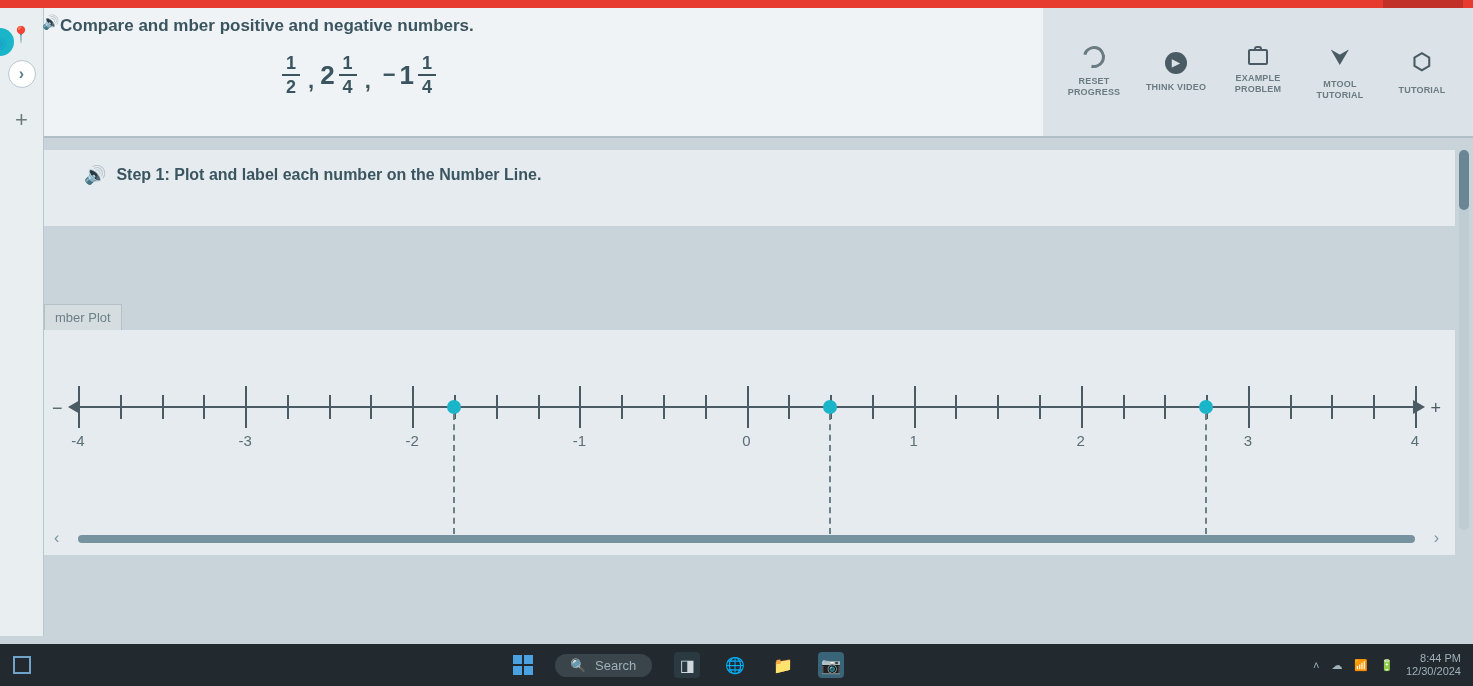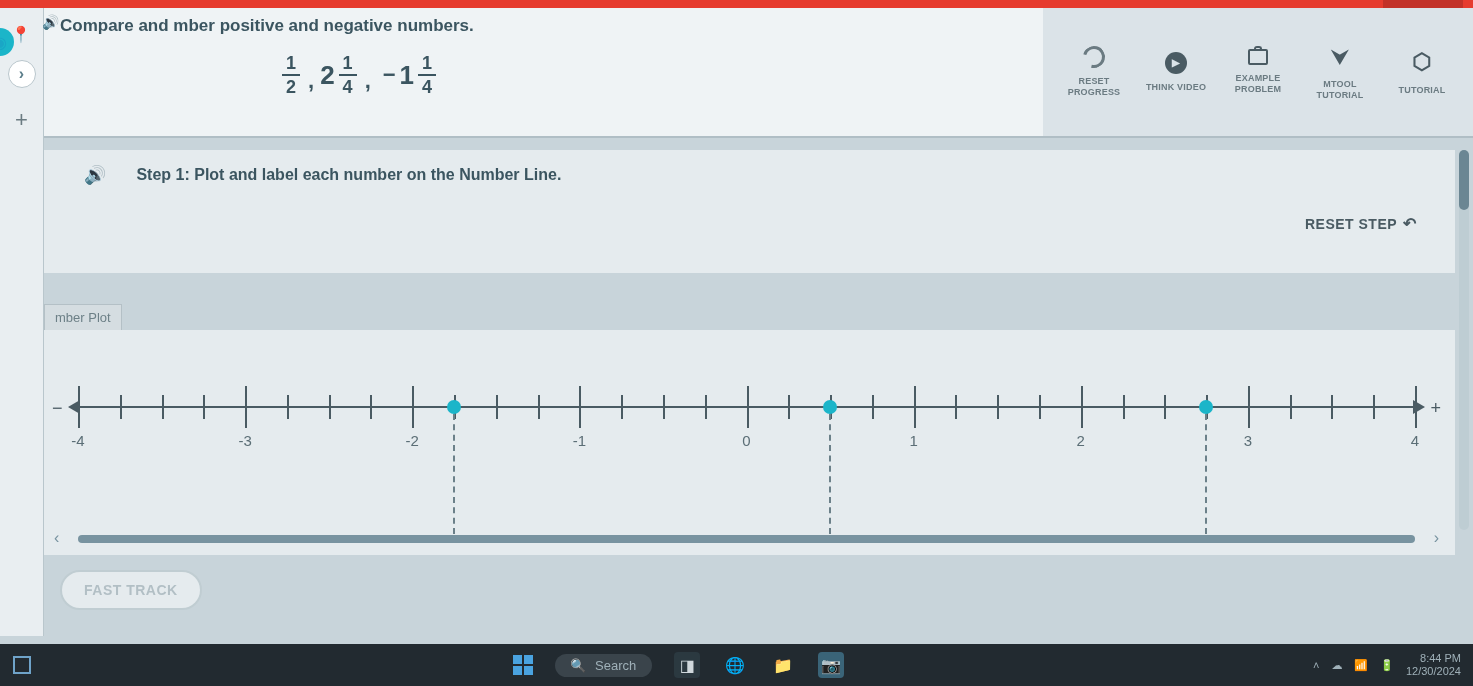--- a/index.html
+++ b/index.html
@@ -34,21 +34,21 @@
   .tool .ticon { width:28px; height:28px; margin-bottom:8px; display:flex; align-items:center; justify-content:center; font-size:20px; color:#4a5b63; }
   .tool .ticon.circ { border:3px solid #6b7b82; border-radius:50%; border-left-color:transparent; transform:rotate(-30deg); width:22px; height:22px; }
   .tool .ticon.play { background:#4a5b63; border-radius:50%; color:#dbe3e8; width:22px; height:22px; font-size:10px; }
   .tool .ticon.box2 { border:2px solid #4a5b63; width:20px; height:16px; border-radius:2px; position:relative; }
   .tool .ticon.box2::before { content:''; position:absolute; top:-5px; left:4px; right:4px; height:3px; border:2px solid #4a5b63; border-bottom:none; border-radius:3px 3px 0 0; }
   .tool .ticon.cube { font-size:22px; }
   
   .step-area { position:absolute; top:150px; left:44px; right:18px; background:#e5ebee; padding:14px 20px 40px 40px; }
   .step-row { display:flex; align-items:center; }
   .step-row .spk { font-size:18px; color:#3b5560; margin-right:10px; }
-  .step-row .txt { color:#3b5560; font-size:16px; font-weight:600;margin-left:20px; }
+  .step-row .txt { color:#3b5560; font-size:16px; font-weight:600; }
   .reset { text-align:right; color:#4a5b63; font-size:14px; font-weight:700; letter-spacing:0.5px; margin-top:28px; margin-right:18px; }
   .reset .undo { font-size:16px; margin-left:6px; }
   .browse-tab { position:absolute; left:44px; top:155px; font-size:20px; color:#97a6ad; }
   
   .nline-tab { position:absolute; top:304px; left:44px; background:#d5dde1; padding:5px 10px; font-size:13px; color:#6d8087; border:1px solid #b4c0c6; }
   
   .nline-wrap { position:absolute; top:330px; left:44px; right:18px; height:225px; background:#e5ebee; }
   .nline { position:absolute; top:62px; left:34px; right:40px; height:70px; }
   .axis { position:absolute; top:14px; left:0; right:0; height:2px; background:#4a5b63; }
   .arrow-l { position:absolute; left:-10px; top:8px; width:0; height:0; border-top:7px solid transparent; border-bottom:7px solid transparent; border-right:12px solid #4a5b63; }
@@ -150,23 +150,20 @@
       </div>
   </div>
 </div>
 
 <div class="browse-tab">⟩</div>
 
 <div class="step-area">
   <div class="step-row">
     <span class="spk">🔊</span>
     <span class="txt">Step 1: Plot and label each number on the Number Line.</span>
-  </div>
-  <div class="reset">
-    <span>RESET STEP</span><span class="undo">↶</span>
   </div>
 </div>
 
 <div class="nline-tab">mber Plot</div>
 
 <div class="nline-wrap">
   <div class="nline">
     <span class="plus-sign" style="left:-26px">−</span>
     <div class="arrow-l"></div>
     <div class="axis"></div>
@@ -223,21 +220,20 @@
       <div class="dashed" style="left: 1128.09px;"></div>
     </div>
   <div class="hscroll"></div>
 </div>
 
 <div class="vscroll">
     <div class="thumb"></div>
   </div>
 
 <div class="bottom-btns">
-  <div class="fast-track">FAST TRACK</div>
 </div>
 
 <div class="taskbar">
   <div class="tb-left">
       <div class="sq"></div>
     </div>
   <div class="tb-center">
     <div class="win">
         <span></span>
         <span></span>

